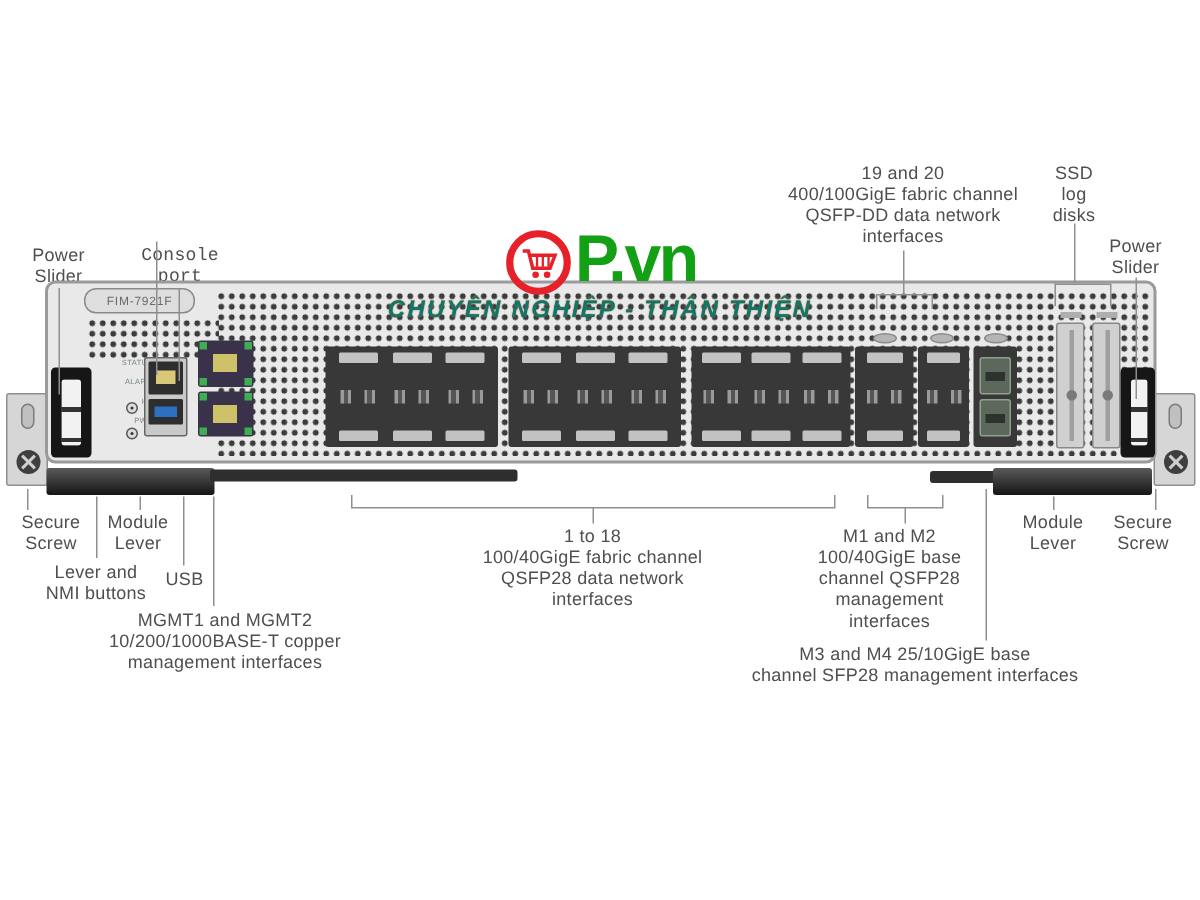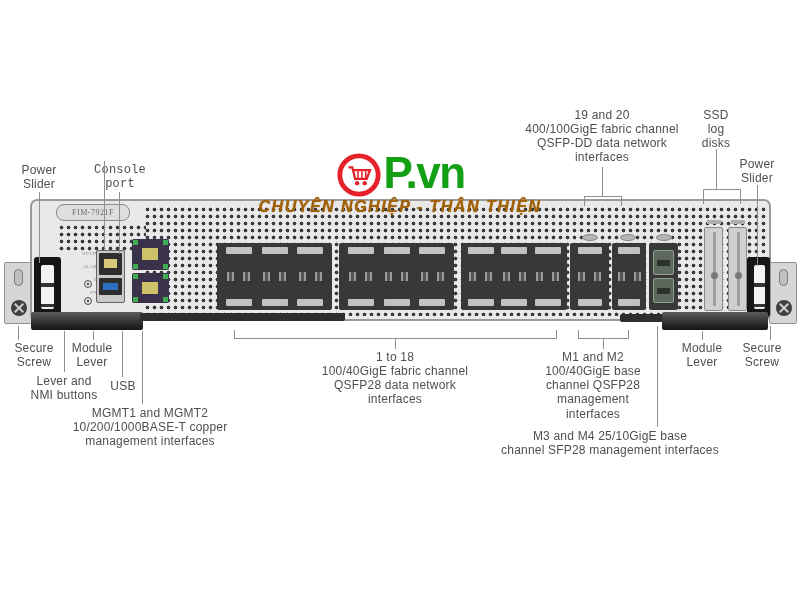--- a/index.html
+++ b/index.html
@@ -11,24 +11,24 @@
   
   .vl{position:absolute;width:1px;background:#8f8f8f;z-index:5;}
   .hl{position:absolute;height:1px;background:#8f8f8f;z-index:5;}
   
   #wm{position:absolute;left:0;right:0;top:150px;z-index:6;display:flex;flex-direction:column;
       align-items:center;pointer-events:none;}
   #wm .brand{display:flex;align-items:center;font-weight:bold;font-size:44px;letter-spacing:-1.5px;
       color:#14a014;line-height:1;}
   #wm .cart{width:46px;height:46px;margin:0 1px;transform:translateY(2px);}
   #wm .tag{margin-top:2px;font-size:16px;font-weight:bold;font-style:italic;letter-spacing:1.5px;
-      color:#a16207;text-shadow:0 0 1px #9a5a10;}
-  
-  #body{position:absolute;left:30px;top:199px;width:741px;height:122px;background:#e9e9e9;
-        border:2px solid #9a9a9a;border-radius:7px;box-sizing:border-box;z-index:2;font-family:Liberation Serif, serif;}
+      color:#0f766e;text-shadow:0 0 1px #9a5a10;}
+  
+  #body{position:absolute;left:30px;top:187px;width:741px;height:122px;background:#e9e9e9;
+        border:2px solid #9a9a9a;border-radius:7px;box-sizing:border-box;z-index:2;}
   .vents{position:absolute;background-image:radial-gradient(#3c3c3c 1.8px,rgba(0,0,0,0) 2.1px);
          background-size:7px 7px;}
   #vents-a{left:26px;top:23px;width:88px;height:28px;}
   #vents-b{left:112px;top:5px;width:623px;height:110px;}
   #model{position:absolute;left:24px;top:3px;width:72px;height:15px;border:1px solid #8a8a8a;
          border-radius:8px;background:#dedede;font-size:8px;line-height:15px;text-align:center;
          color:#6a6a6a;letter-spacing:.5px;}
   .pslider{position:absolute;top:56px;width:27px;height:60px;background:#161616;border-radius:3px;}
   .pslider .knob{position:absolute;left:7px;top:8px;width:13px;height:44px;background:#f2f2f2;
          border-radius:2px;background-image:linear-gradient(#f2f2f2 42%,#333 42% 50%,#f2f2f2 50% 88%,#333 88% 95%,#f2f2f2 95%);}

